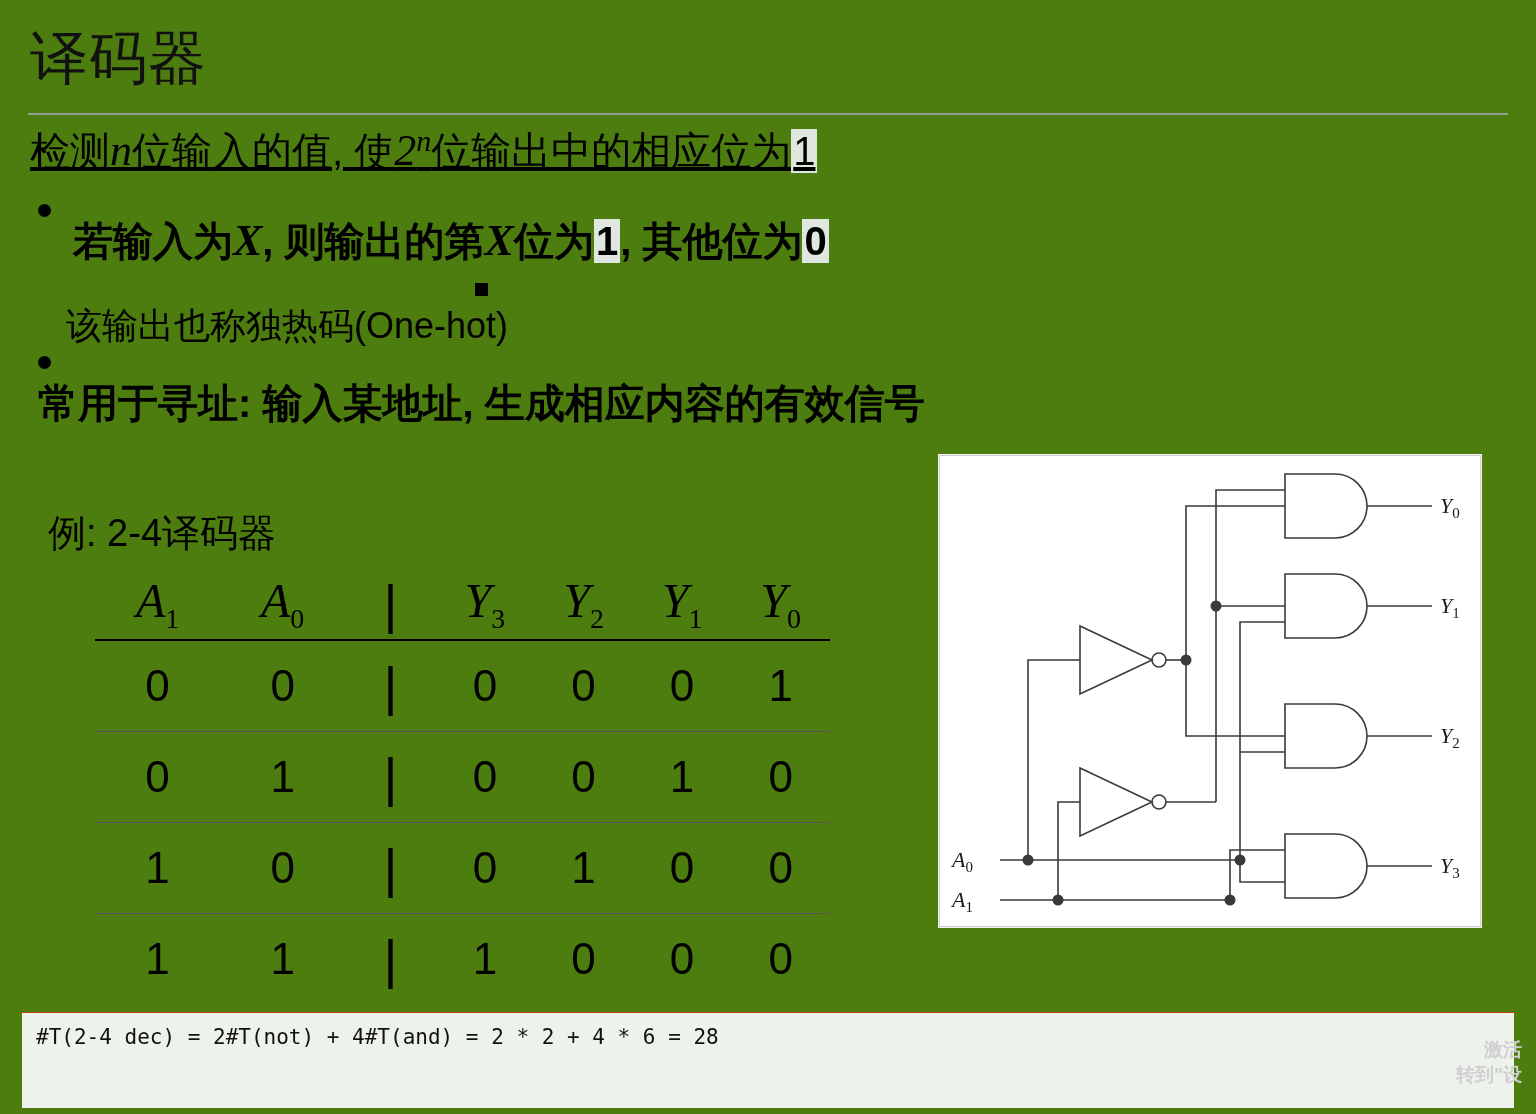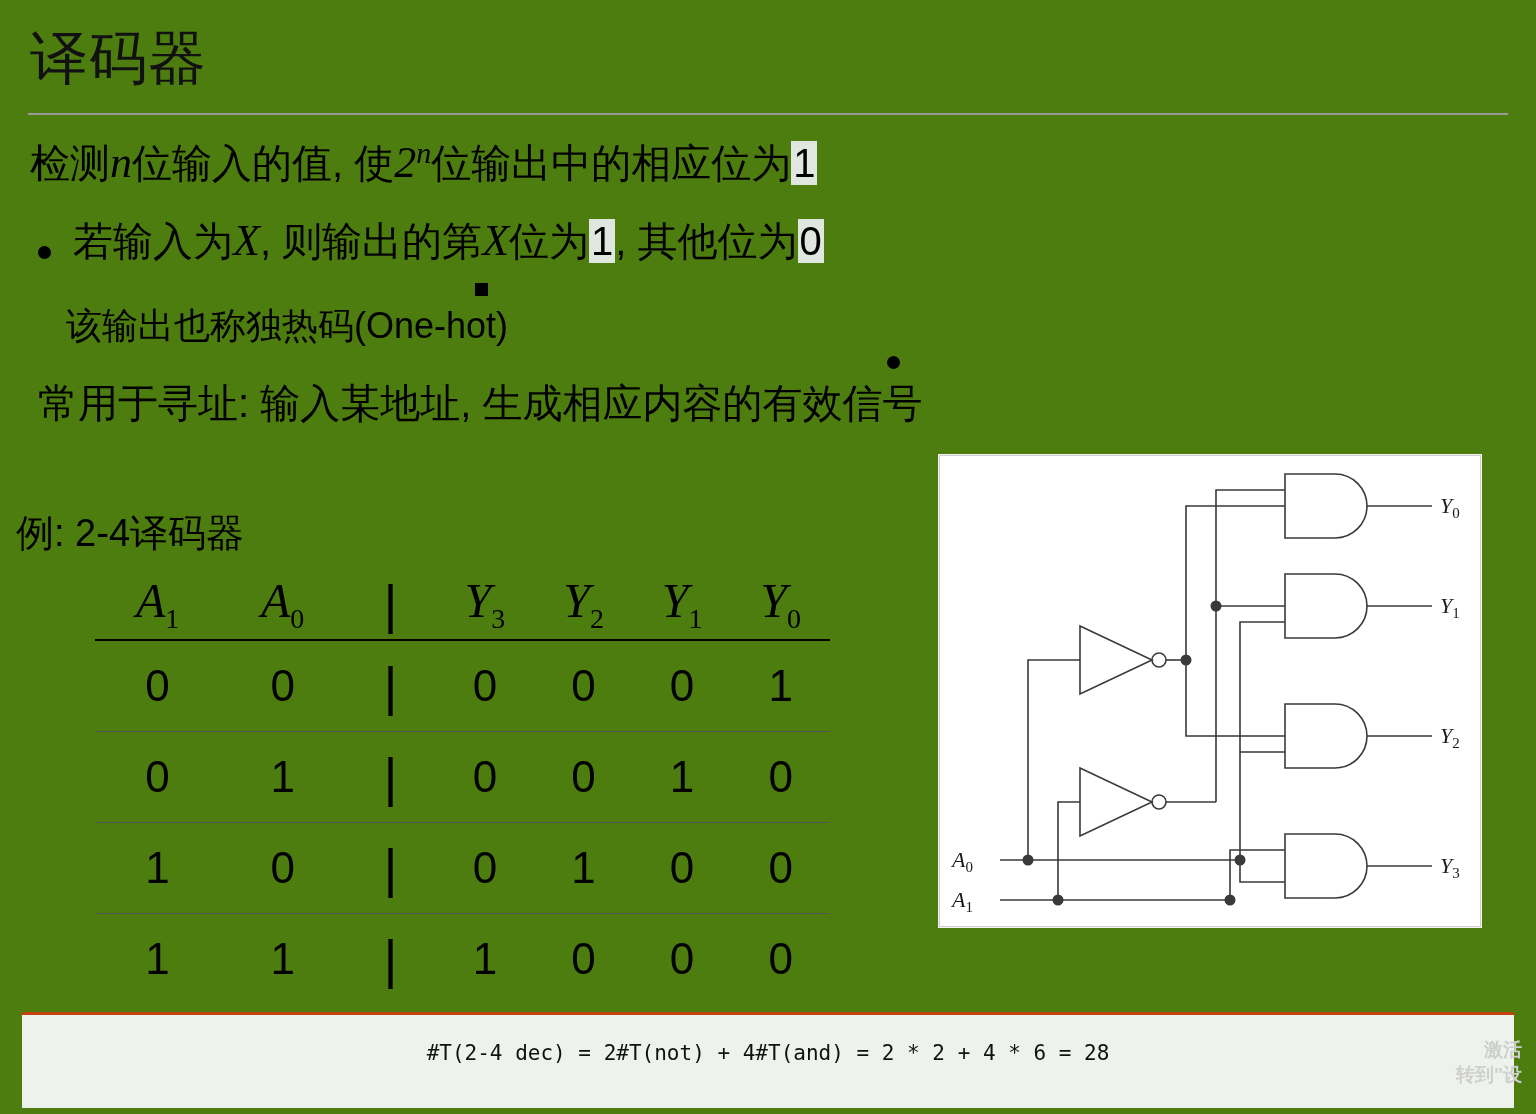--- a/index.html
+++ b/index.html
@@ -37,24 +37,25 @@
     top: 113px;
     width: 1480px;
     height: 2px;
     background: #9a9a9a;
   }
 
   
   .lead {
     position: absolute;
     left: 30px;
-    top: 135px;
+    top: 123px;
     font-size: 40px;
     line-height: 1.25;
     white-space: nowrap;
+    text-decoration: underline;
   }
   .ital {
     font-style: italic;
     font-family: "Liberation Serif", serif;
     font-size: 44px;
   }
   .sup {
     font-style: italic;
     font-family: "Liberation Serif", serif;
     font-size: 30px;
@@ -66,21 +67,22 @@
     padding: 0 2px;
   }
 
   .bullet-l1 {
     position: absolute;
     left: 38px;
     font-size: 40px;
     line-height: 1.25;
     white-space: nowrap;
     display: flex;
-    align-items: flex-end;
+    align-items: flex-start;
+    font-weight: bold;
   }
   .bullet-l1 .dot {
     display: inline-block;
     width: 13px;
     height: 13px;
     border-radius: 50%;
     background: #000;
     margin-right: 22px;
     flex: none;
     transform: translateY(-9px);
@@ -104,21 +106,21 @@
     width: 13px;
     height: 13px;
     background: #000;
     margin-right: 20px;
     flex: none;
     transform: translateY(-7px);
   }
 
   .example-label {
     position: absolute;
-    left: 16px;
+    left: 48px;
     top: 508px;
     font-size: 38px;
     white-space: nowrap;
   }
 
   
   .tt {
     position: absolute;
     left: 95px;
     top: 572px;
@@ -172,24 +174,23 @@
   .figure svg { display: block; }
 
   
   .codebox {
     position: absolute;
     left: 22px;
     top: 1012px;
     width: 1492px;
     height: 96px;
     background: #eef2ec;
-    border-top: 3px solid #c2410c;
+    border-top: 1px solid #c2410c;
     box-sizing: border-box;
-    padding: 24px 14px 0 14px;
-    text-align: center;
+    padding: 10px 14px 0 14px;
   }
   .codebox pre {
     margin: 0;
     font-family: "DejaVu Sans Mono", monospace;
     font-size: 21px;
     line-height: 1.42;
     color: #111;
     white-space: pre;
   }
 

